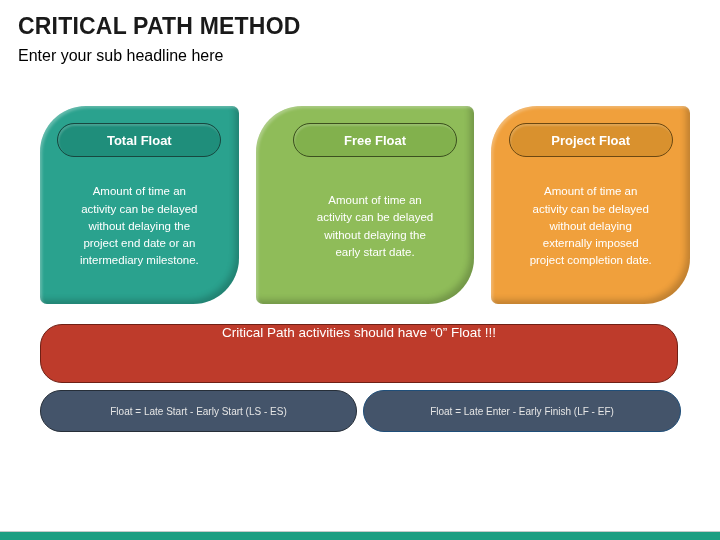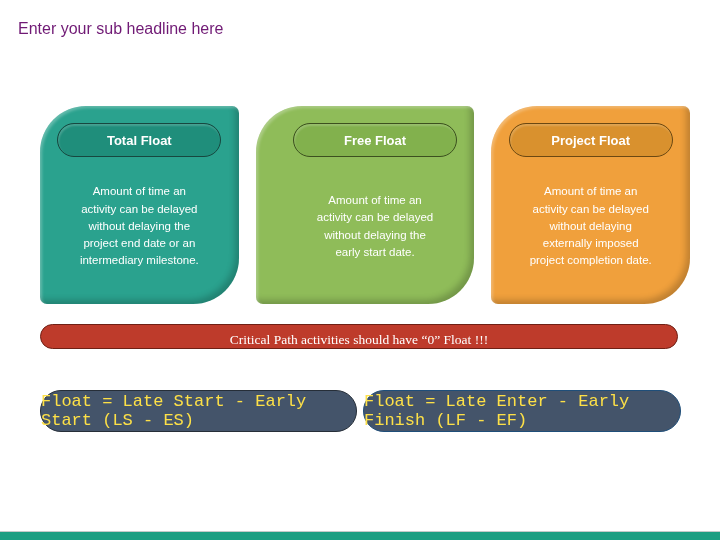--- a/index.html
+++ b/index.html
@@ -16,21 +16,21 @@
   .slide-title {
     font-size: 23px;
     font-weight: 700;
     color: #1a1a1a;
     letter-spacing: 0.2px;
     margin: 0;
   }
   .slide-subtitle {
     font-size: 16px;
     font-weight: 400;
-    color: #701a75;
+    color: #000000;
     margin: 7px 0 0 0;
   }
   
   .cards {
     position: absolute;
     left: 40px;
     top: 106px;
     width: 650px;
     height: 198px;
     display: flex;
@@ -77,45 +77,44 @@
     line-height: 1.5;
     text-align: center;
     white-space: pre-line;
   }
   
   .banner {
     position: absolute;
     left: 40px;
     top: 324px;
     width: 638px;
-    height: 25px;
+    height: 59px;
     box-sizing: border-box;
     border-radius: 22px;
     border: 1.5px solid #6f2015;
     display: flex;
-    align-items: flex-end;
+    align-items: flex-start;
     justify-content: center;
-    font-family: Liberation Serif, serif;
   }
   .banner-text { color: #ffffff; font-size: 13.5px; }
   
   .formula-pill {
     position: absolute;
     top: 390px;
     height: 42px;
     box-sizing: border-box;
     border-radius: 21px;
     border: 1.5px solid #262e38;
     display: flex;
     align-items: center;
     justify-content: center;
   }
   .formula-pill.left  { left: 40px;  width: 317px; }
   .formula-pill.right { left: 363px; width: 318px; }
-  .formula-text { color: #fde047; font-size: 17px; font-family: Liberation Mono, monospace; }
+  .formula-text { color: #e5e5e5; font-size: 10px; }
   
   .footer-divider-line {
     position: absolute;
     left: 0;
     bottom: 8px;
     width: 720px;
     height: 1.5px;
   }
   .footer-accent-bar {
     position: absolute;
@@ -124,20 +123,21 @@
     width: 720px;
     height: 8px;
   }
 </style>
 </head>
 <body>
 
 <div class="slide">
 
   <div class="slide-header">
+    <h1 class="slide-title">CRITICAL PATH METHOD</h1>
     <div class="slide-subtitle">Enter your sub headline here</div>
   </div>
 
   <div class="cards">
 
     <div class="card" style="background-color: rgb(42, 162, 142);">
       <div class="card-pill" style="background-color: rgb(31, 142, 123); border-color: rgb(23, 71, 63);">
         <span class="card-pill-label">Total Float</span>
       </div>
       <div class="card-desc-wrap">

